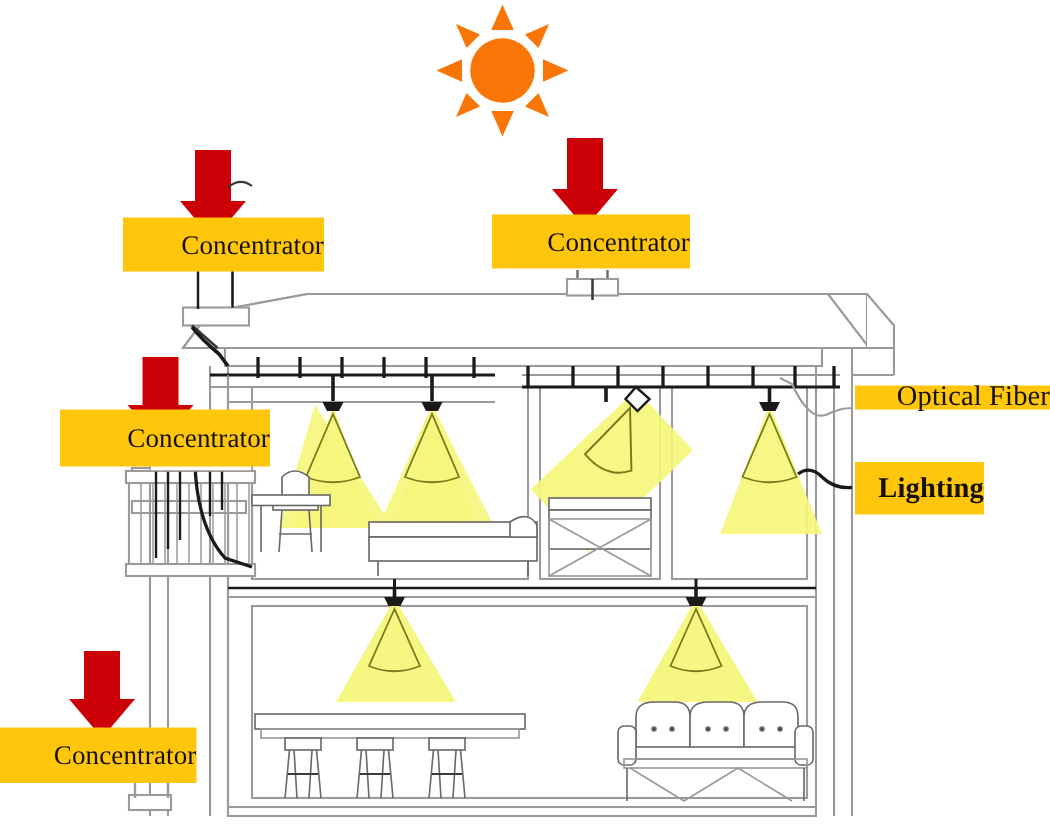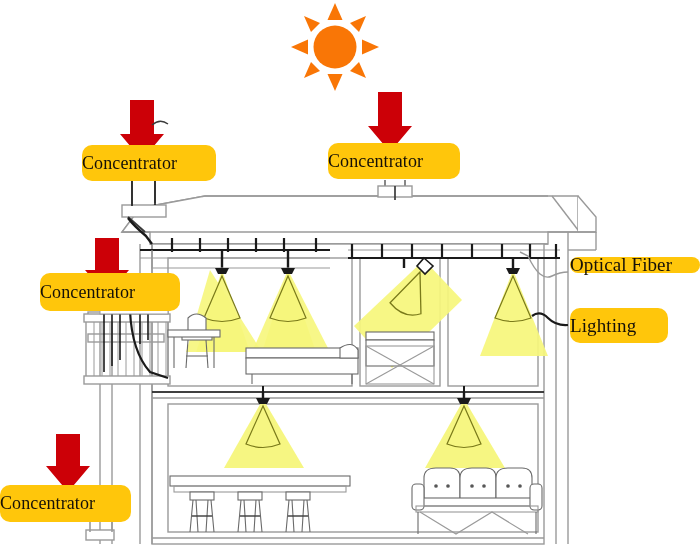--- a/index.html
+++ b/index.html
@@ -8,34 +8,33 @@
     width:700px;height:555px;
     position:relative;overflow:hidden;
   }
   #stage{position:absolute;left:0;top:0;width:700px;height:555px;}
   #stage > svg{position:absolute;left:0;top:0;}
   .lbl{
     position:absolute;
     background:#FFC60B;
     color:#151008;
     font-family:"Liberation Serif", serif;
-    display:flex;align-items:center;justify-content:flex-start;
+    display:flex;align-items:center;justify-content:flex-end;
     white-space:nowrap;
     letter-spacing:.1px;
     z-index:40;
-    border-radius:10px;
   }
   .lbl.conc{font-size:18px;}
   .lbl.side{font-size:18px;}
   #c-topleft{left:82px;top:145px;width:134px;height:36px;}
   #c-topcenter{left:328px;top:143px;width:132px;height:36px;}
   #c-midleft{left:40px;top:273px;width:140px;height:38px;}
   #c-bottomleft{left:0px;top:485px;width:131px;height:37px;}
   #l-fiber{left:570px;top:257px;width:130px;height:16px;font-size:19px;}
-  #l-lighting{left:570px;top:308px;width:98px;height:35px;font-size:19px;}
+  #l-lighting{left:570px;top:308px;width:86px;height:35px;font-size:19px;font-weight:bold;}
 </style>
 </head>
 <body>
 
 <div id="stage">
 
 <svg width="700" height="555" viewBox="0 0 700 555">
 
   <defs>
     <g id="rayGlyph">

